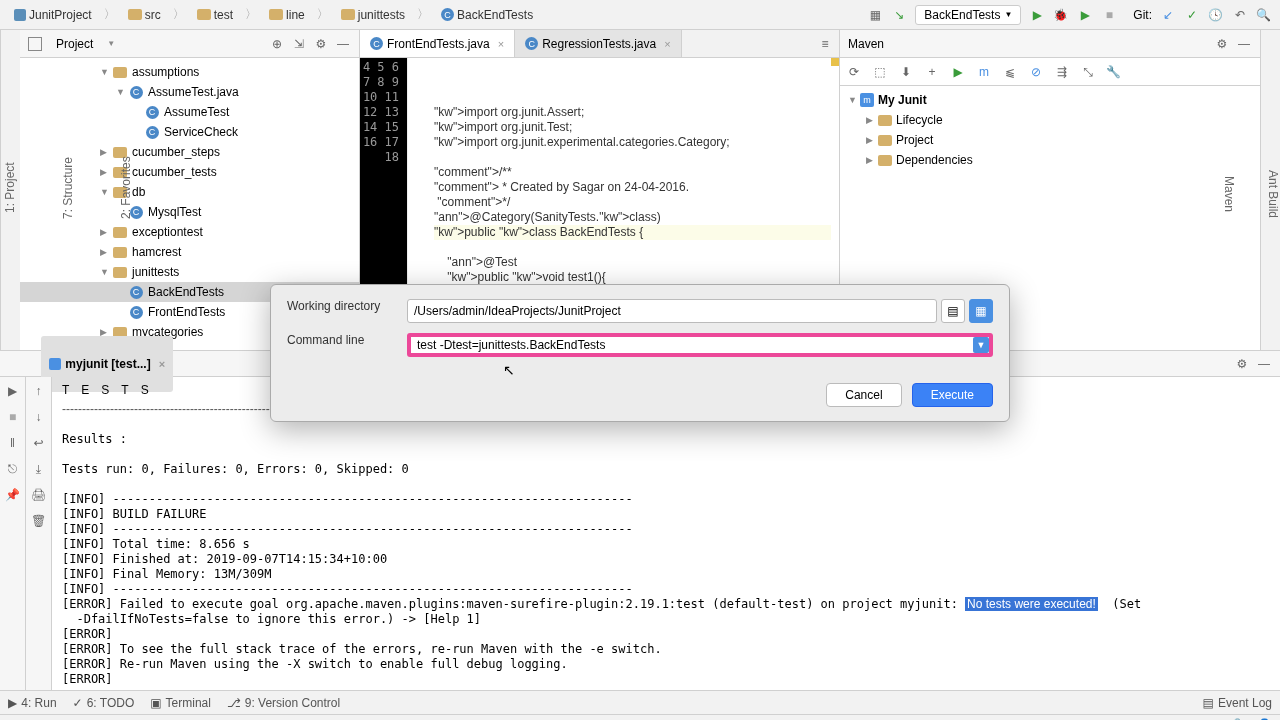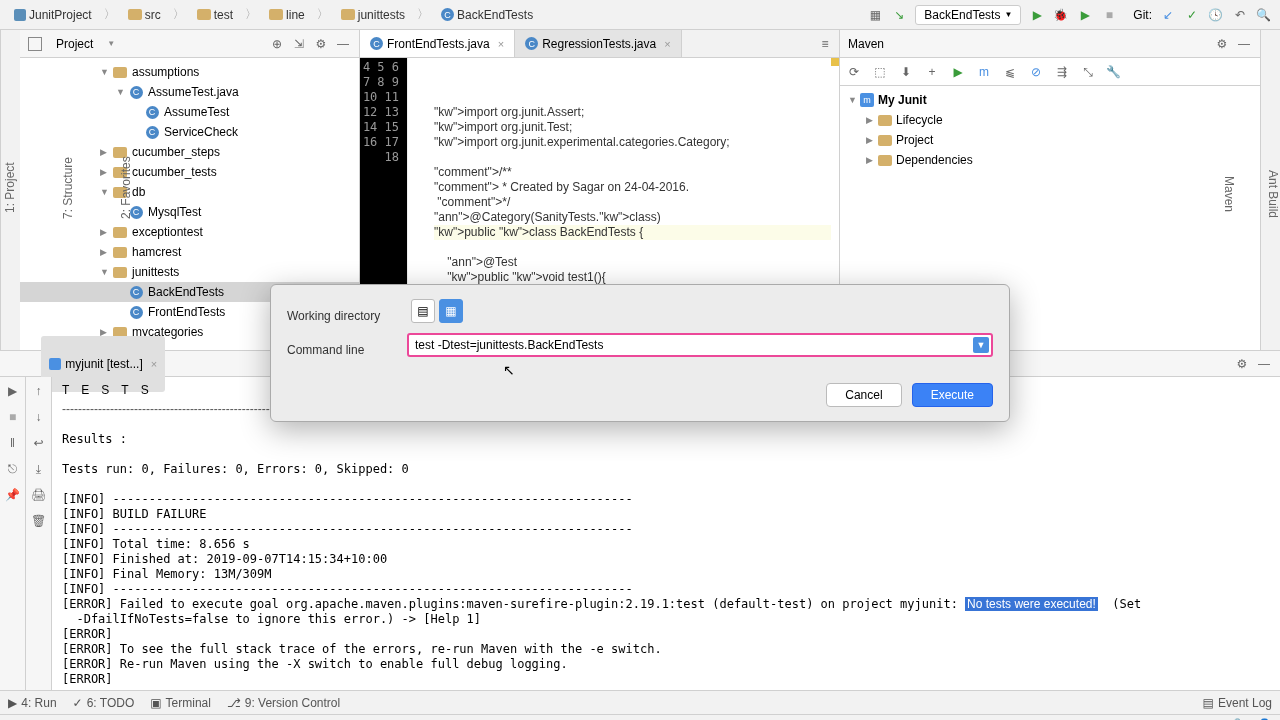--- a/index.html
+++ b/index.html
@@ -51,21 +51,21 @@
 .maven-toolbar { height: 28px; border-bottom: 1px solid #d0d0d0; display: flex; align-items: center; padding: 0 6px; gap: 10px; }
 .maven-tree { padding: 4px 8px; }
 .maven-row { display: flex; align-items: center; height: 20px; }
 
 .right-gutter { width: 20px; background: #f2f2f2; border-left: 1px solid #d0d0d0; writing-mode: vertical-rl; color: #666; font-size: 11px; padding-top: 8px; text-align: center; display:flex; flex-direction:column; gap:30px; align-items:center;}
 
 
 .run-panel { height: 340px; border-top: 1px solid #d0d0d0; display: flex; flex-direction: column; background: #fff; position:relative; }
 .run-header { height: 26px; background: #f6f6f6; border-bottom: 1px solid #d0d0d0; display: flex; align-items: center; padding: 0 8px; justify-content: space-between; }
 .run-header-left { display:flex; align-items:flex-end; gap:8px;}
-.run-tab { background: #e0e0e0; padding: 21px 8px; border-radius: 3px; display:flex; align-items:center; gap:4px; }
+.run-tab { background: #e0e0e0; padding: 21px 8px; border-radius: 3px; display:flex; align-items:center; gap:4px;font-weight:bold; }
 .run-body { flex: 1; display: flex; overflow: hidden; }
 .run-left-toolbar { width: 26px; background: #f6f6f6; border-right: 1px solid #d0d0d0; display: flex; flex-direction: column; align-items: center; padding-top: 4px; gap: 6px; }
 .run-left-toolbar2 { width: 26px; background: #f6f6f6; border-right: 1px solid #d0d0d0; display: flex; flex-direction: column; align-items: center; padding-top: 4px; gap: 6px; }
 .tool-btn { width: 20px; height: 20px; display:flex; align-items:center; justify-content:center; cursor:pointer; color:#666; }
 .console { flex: 1; padding: 6px 10px; font-family: Menlo, monospace; font-size: 12px; line-height: 15px; overflow: auto; white-space: pre; }
 .console .tests-title { letter-spacing: 12px; padding-bottom:4px; }
 .console .hr { color: #555; }
 .err-hl { background: #3874d6; color: #fff; padding: 0 2px; }
 
 
@@ -78,24 +78,24 @@
 
 .dialog-overlay { position: absolute; left: 270px; top: 284px; width: 740px; background: #ececec; border: 1px solid #aaa; border-radius: 6px; box-shadow: 0 8px 30px rgba(0,0,0,0.3); z-index: 100; }
 .dialog-titlebar { height: 26px; display: flex; align-items: center; position: relative; border-bottom: 1px solid #d0d0d0; background: linear-gradient(#f4f4f4,#e8e8e8); border-radius: 6px 6px 0 0; }
 .traffic-lights { position: absolute; left: 8px; display: flex; gap: 7px; }
 .tl { width: 12px; height: 12px; border-radius: 50%; }
 .tl.red { background: #ff5f57; }
 .tl.yellow { background: #c0c0c0; }
 .tl.green { background: #28c840; }
 .dialog-title { margin: 0 auto; color: #444; }
 .dialog-body { padding: 14px 16px 10px; }
-.form-row { display: flex; align-items: flex-end; margin-bottom: 10px; }
+.form-row { display: flex; align-items: flex-start; margin-bottom: 10px; }
 .form-label { width: 120px; color: #333; }
 .form-input { flex: 1; height: 24px; border: 1px solid #bbb; border-radius: 3px; padding: 0 6px; background: #fff; font-size: 12px; }
-.form-input.focused { border: 2px solid #ec4899; outline: none; }
+.form-input.focused { border: 4px solid #ec4899; outline: none; }
 .input-btn { width: 24px; height: 24px; margin-left: 4px; border: 1px solid #bbb; border-radius: 3px; background: #fff; display:flex; align-items:center; justify-content:center; cursor:pointer; }
 .combo-wrap { flex:1; display:flex; position:relative; }
 .combo-arrow { position:absolute; right:4px; top:4px; width:16px; height:16px; background:#4a90e2; border-radius:2px; color:#fff; font-size:9px; display:flex; align-items:center; justify-content:center; }
 .dialog-buttons { display: flex; justify-content: flex-end; gap: 10px; padding: 6px 16px 14px; }
 .btn { padding: 4px 18px; border-radius: 4px; border: 1px solid #bbb; background: #fff; cursor: pointer; font-size: 12px; }
 .btn.primary { background: #3b82f6; color: #fff; border-color: #2563eb; }
 .cursor-caret { position:absolute; left:503px; top:362px; z-index:200; font-size:14px;}
 </style>
 </head>
 <body>
@@ -440,20 +440,21 @@
     <span><span>Git: master</span> ≑</span>
     <span>🔓</span>
     <span>👤</span>
   </div>
 </div>
 
 <div class="dialog-overlay">
   <div class="dialog-body">
     <div class="form-row">
       <div class="form-label">Working directory</div>
+      <input class="form-input" value="/Users/admin/IdeaProjects/JunitProject" style="">
       <div class="input-btn">▤</div>
       <div class="input-btn" style="background:#4a90e2;color:#fff;border-color:#4a90e2;">▦</div>
     </div>
     <div class="form-row">
       <div class="form-label">Command line</div>
       <div class="combo-wrap">
         <input class="form-input focused" value="test -Dtest=junittests.BackEndTests" style="">
         <div class="combo-arrow">▼</div>
       </div>
     </div>

